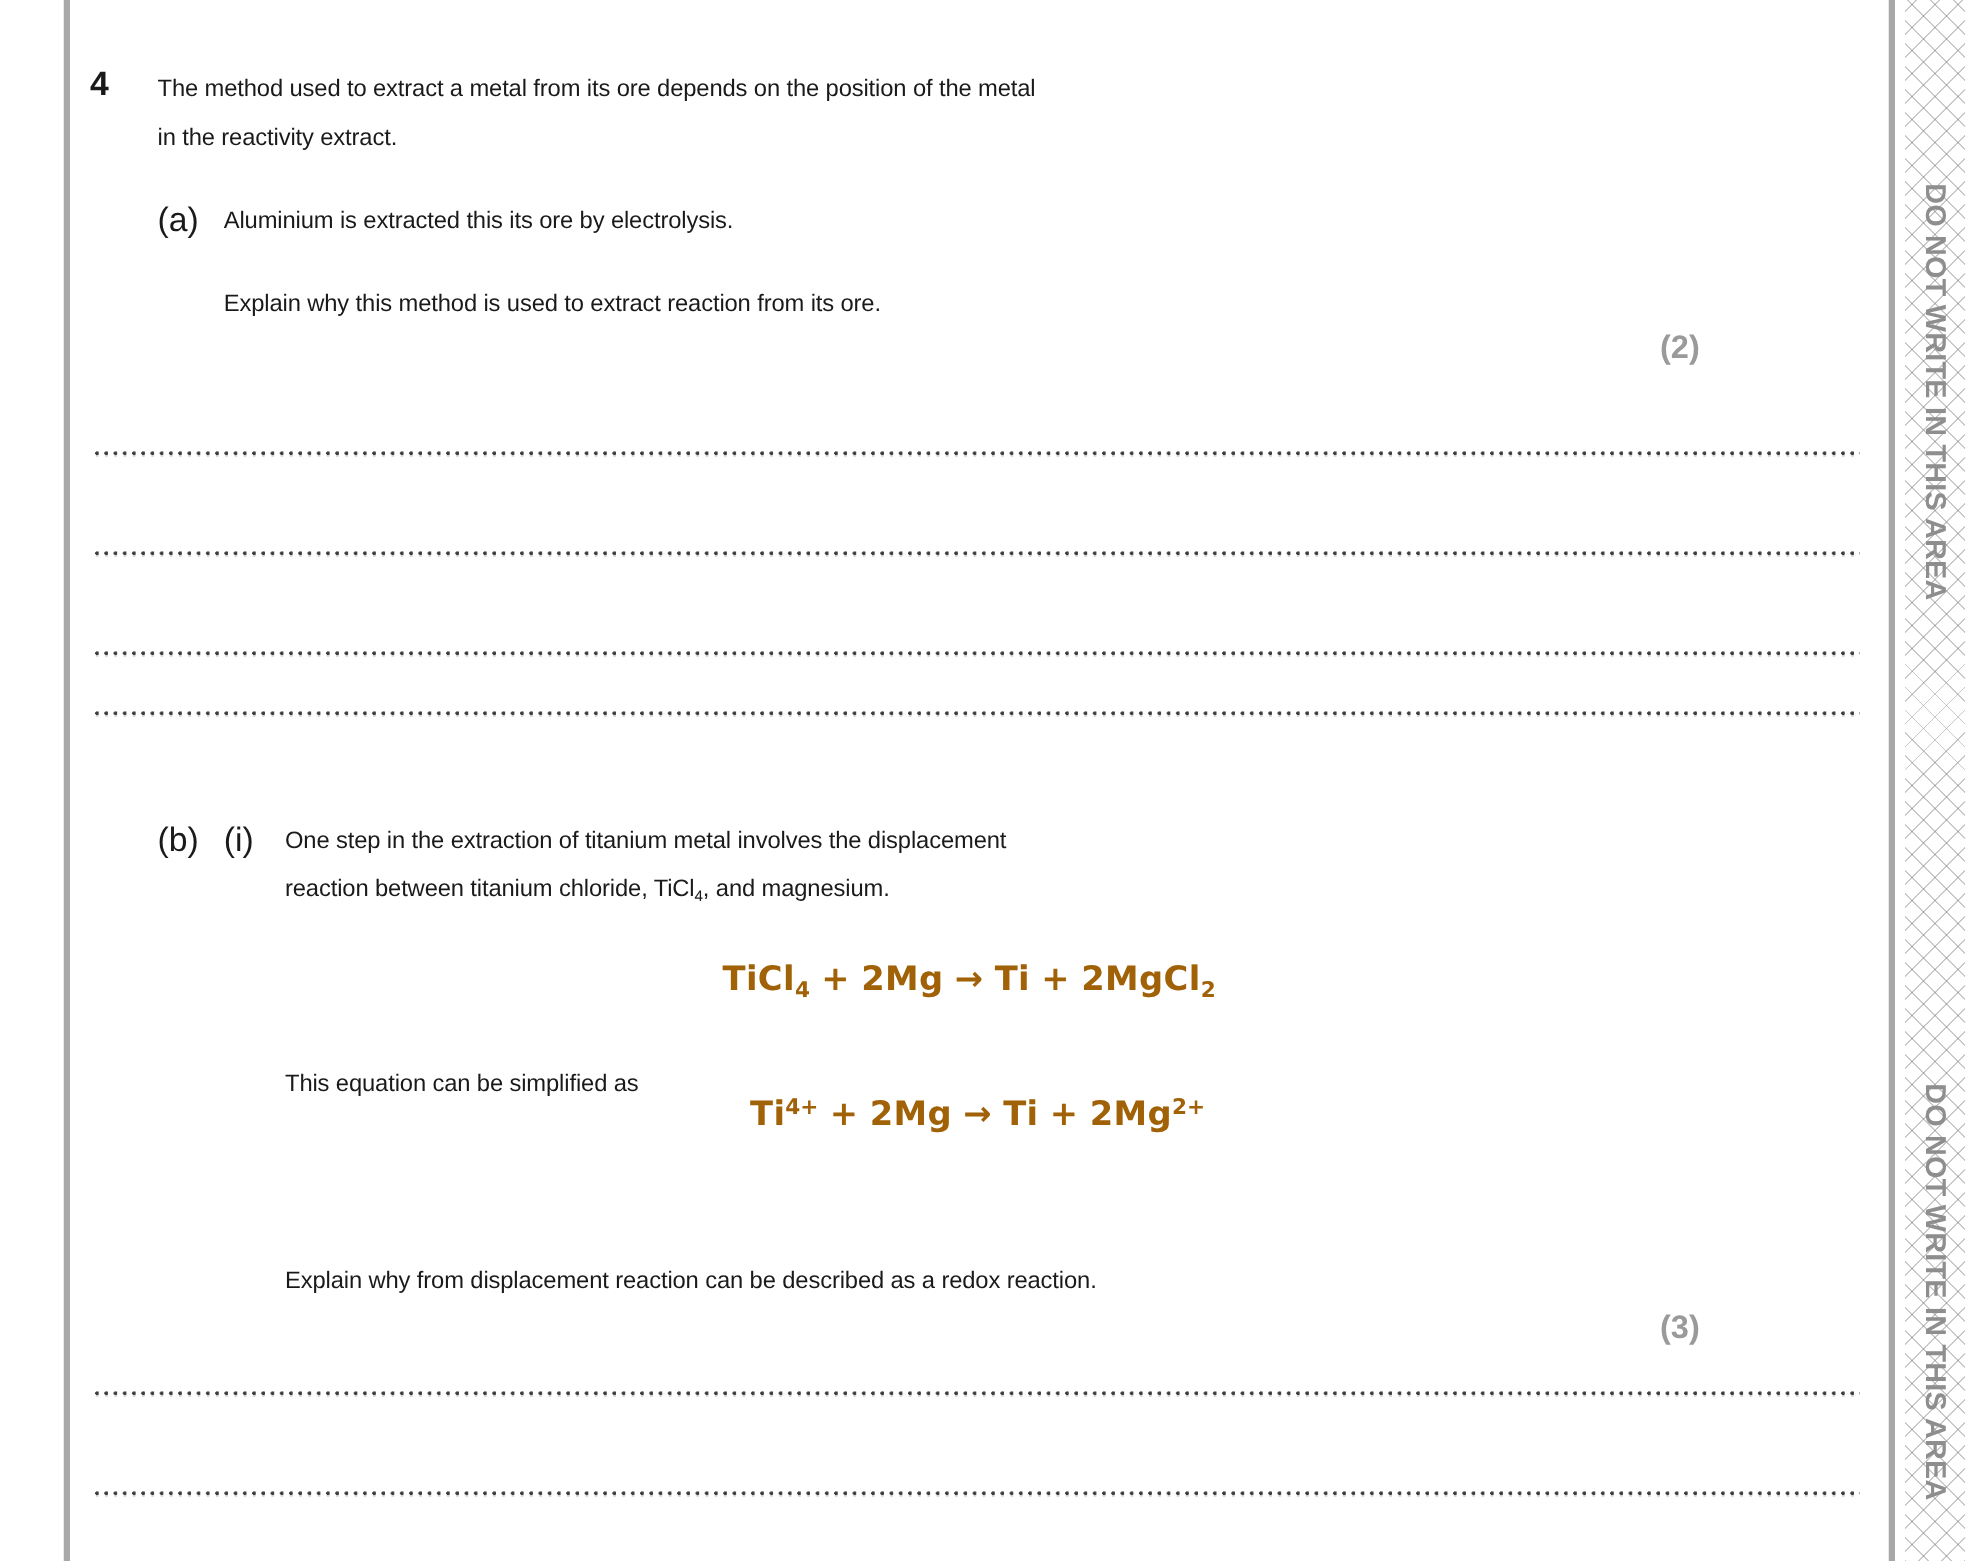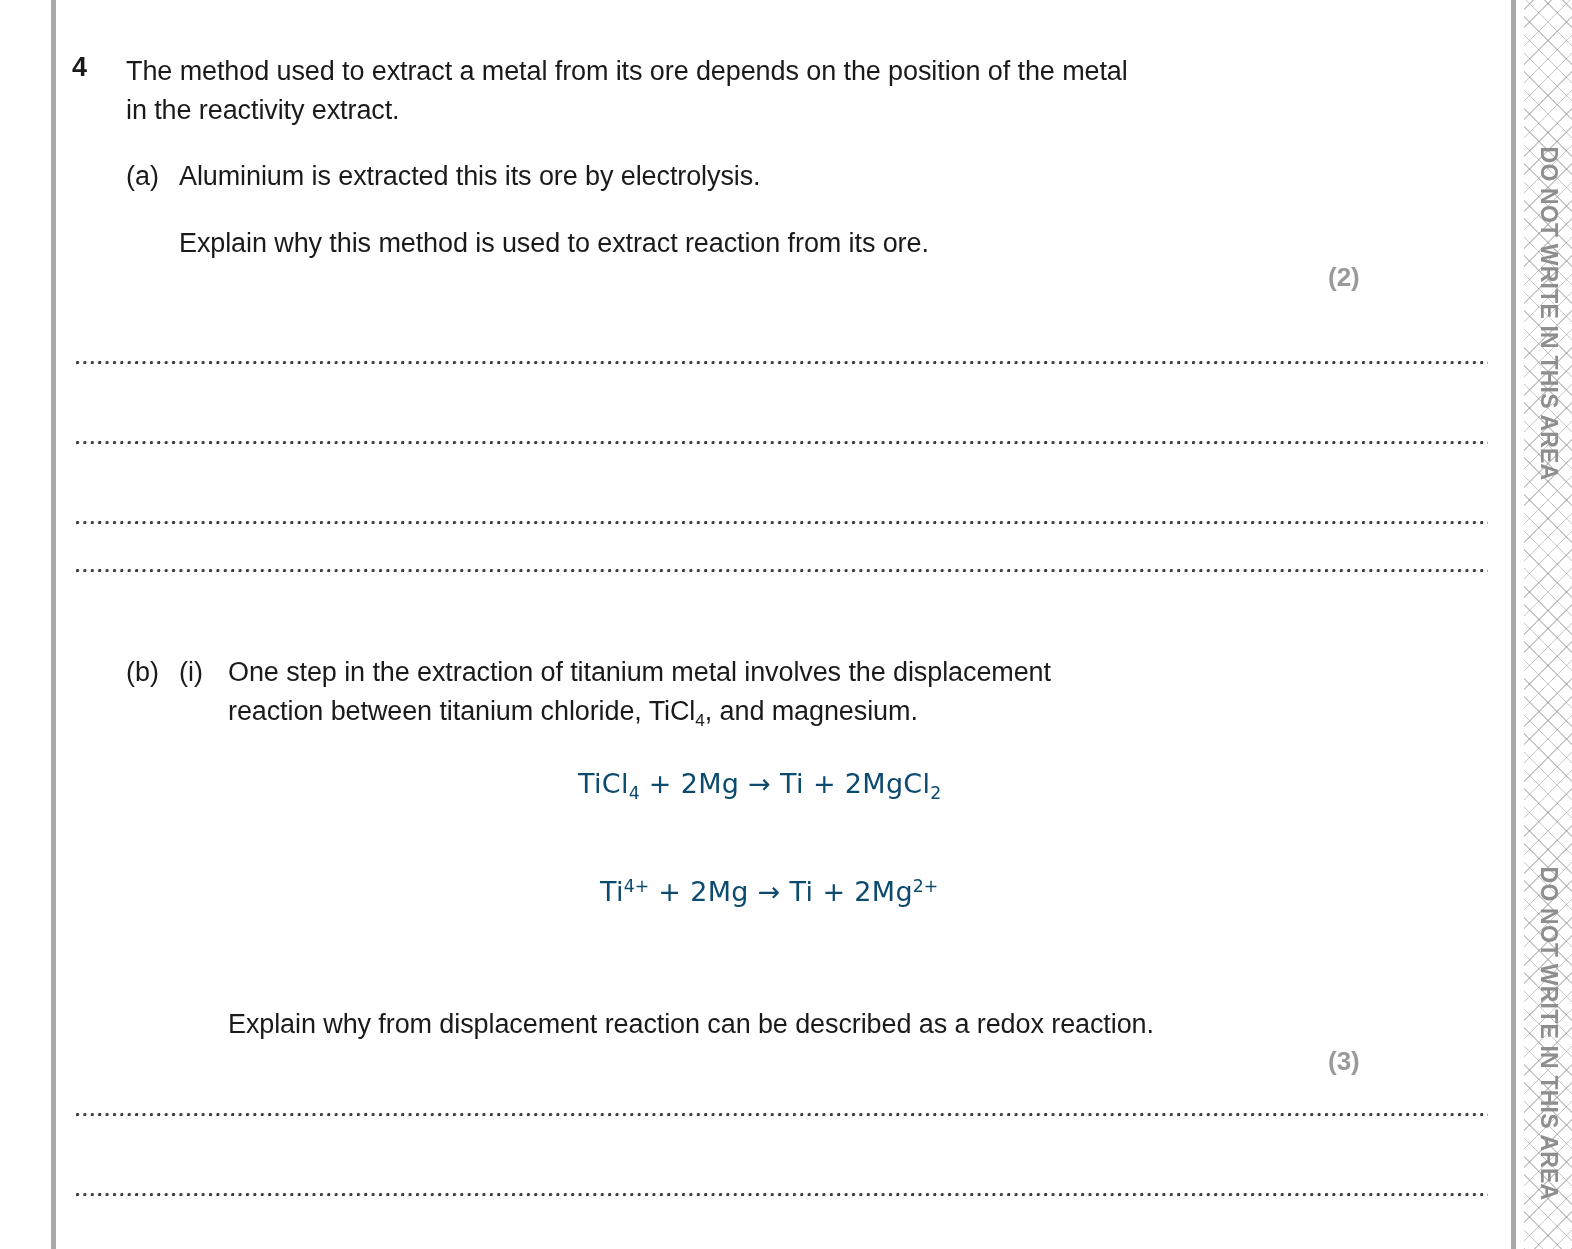--- a/index.html
+++ b/index.html
@@ -70,21 +70,21 @@
   
   .qnum {
     position: absolute;
     left: 72px;
     font-weight: bold;
     font-size: 27px;
     color: #1a1a1a;
   }
   .para {
     position: absolute;
-    font-size: 27px;
+    font-size: 19px;
     line-height: 39px;
     color: #1a1a1a;
     letter-spacing: -0.1px;
   }
   .label {
     position: absolute;
     font-size: 27px;
     line-height: 39px;
     color: #1a1a1a;
   }
@@ -93,23 +93,24 @@
     font-size: 26px;
     font-weight: bold;
     color: #9a9a9a;
   }
 
   
   .equation {
     position: absolute;
     font-family: "DejaVu Sans", sans-serif;
     font-size: 27px;
-    color: #0c4a6e;
+    color: #a16207;
     white-space: nowrap;
     letter-spacing: 0.3px;
+    font-weight: bold;
   }
   .equation sub {
     font-size: 0.64em;
     vertical-align: -0.32em;
     letter-spacing: 0;
   }
   .equation sup {
     font-size: 0.64em;
     vertical-align: 0.52em;
     letter-spacing: 0;
@@ -163,20 +164,21 @@
   <div class="dotline" style="top:569px;"></div>
 
   <div class="label" style="left:126px; top:653px;">(b)</div>
   <div class="label" style="left:179px; top:653px;">(i)</div>
   <div class="para" style="left:228px; top:653px; width:1060px;">One step in the extraction of titanium metal involves the displacement</div>
 
   <div class="para" style="left:228px; top:692px; width:1100px;"><span>reaction between titanium chloride, TiCl</span><sub>4</sub><span>, and magnesium.</span></div>
 
   <div class="equation" style="left:578px; top:768px;"><span>TiCl</span><sub>4</sub><span class="sp"></span><span>+</span><span class="sp"></span><span>2Mg</span><span class="sp"></span><span>→</span><span class="sp"></span><span>Ti</span><span class="sp"></span><span>+</span><span class="sp"></span><span>2MgCl</span><sub>2</sub></div>
 
+  <div class="para" style="left:228px; top:848px; width:900px;">This equation can be simplified as</div>
 
   <div class="equation" style="left:600px; top:876px;"><span>Ti</span><sup>4+</sup><span class="sp"></span><span>+</span><span class="sp"></span><span>2Mg</span><span class="sp"></span><span>→</span><span class="sp"></span><span>Ti</span><span class="sp"></span><span>+</span><span class="sp"></span><span>2Mg</span><sup>2+</sup></div>
 
   <div class="para" style="left:228px; top:1005px; width:1150px;">Explain why from displacement reaction can be described as a redox reaction.</div>
   <div class="marks" style="left:1328px; top:1046px;">(3)</div>
 
   <div class="dotline" style="top:1113px;"></div>
   <div class="dotline" style="top:1193px;"></div>
 
 </div>

